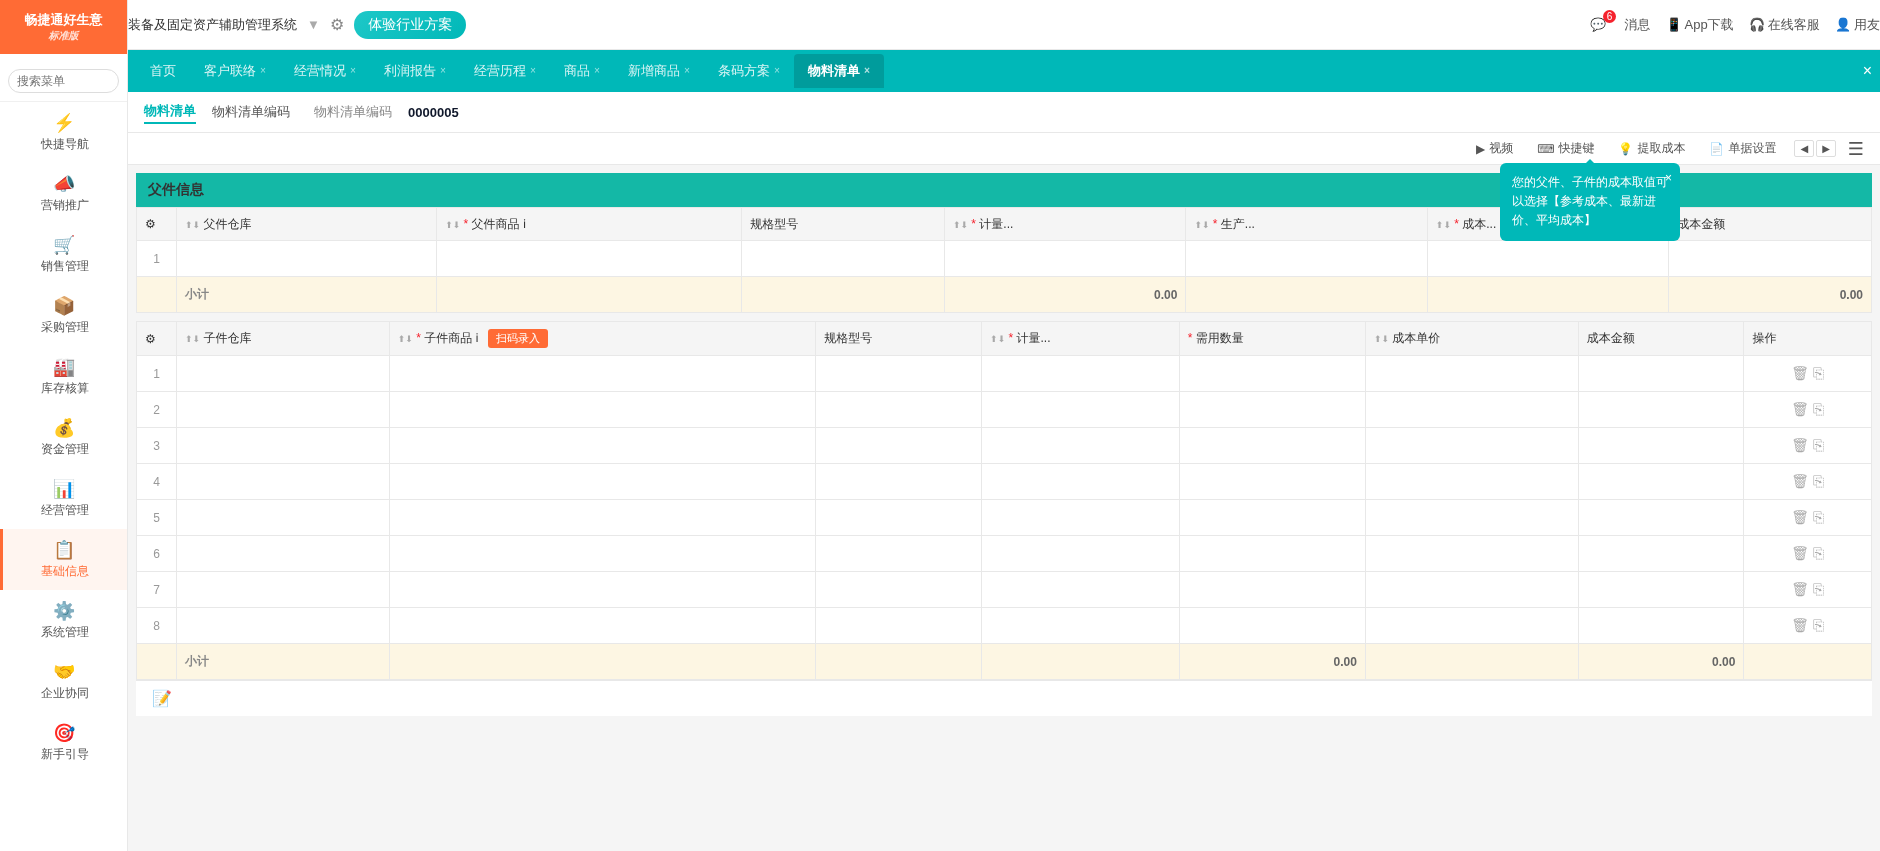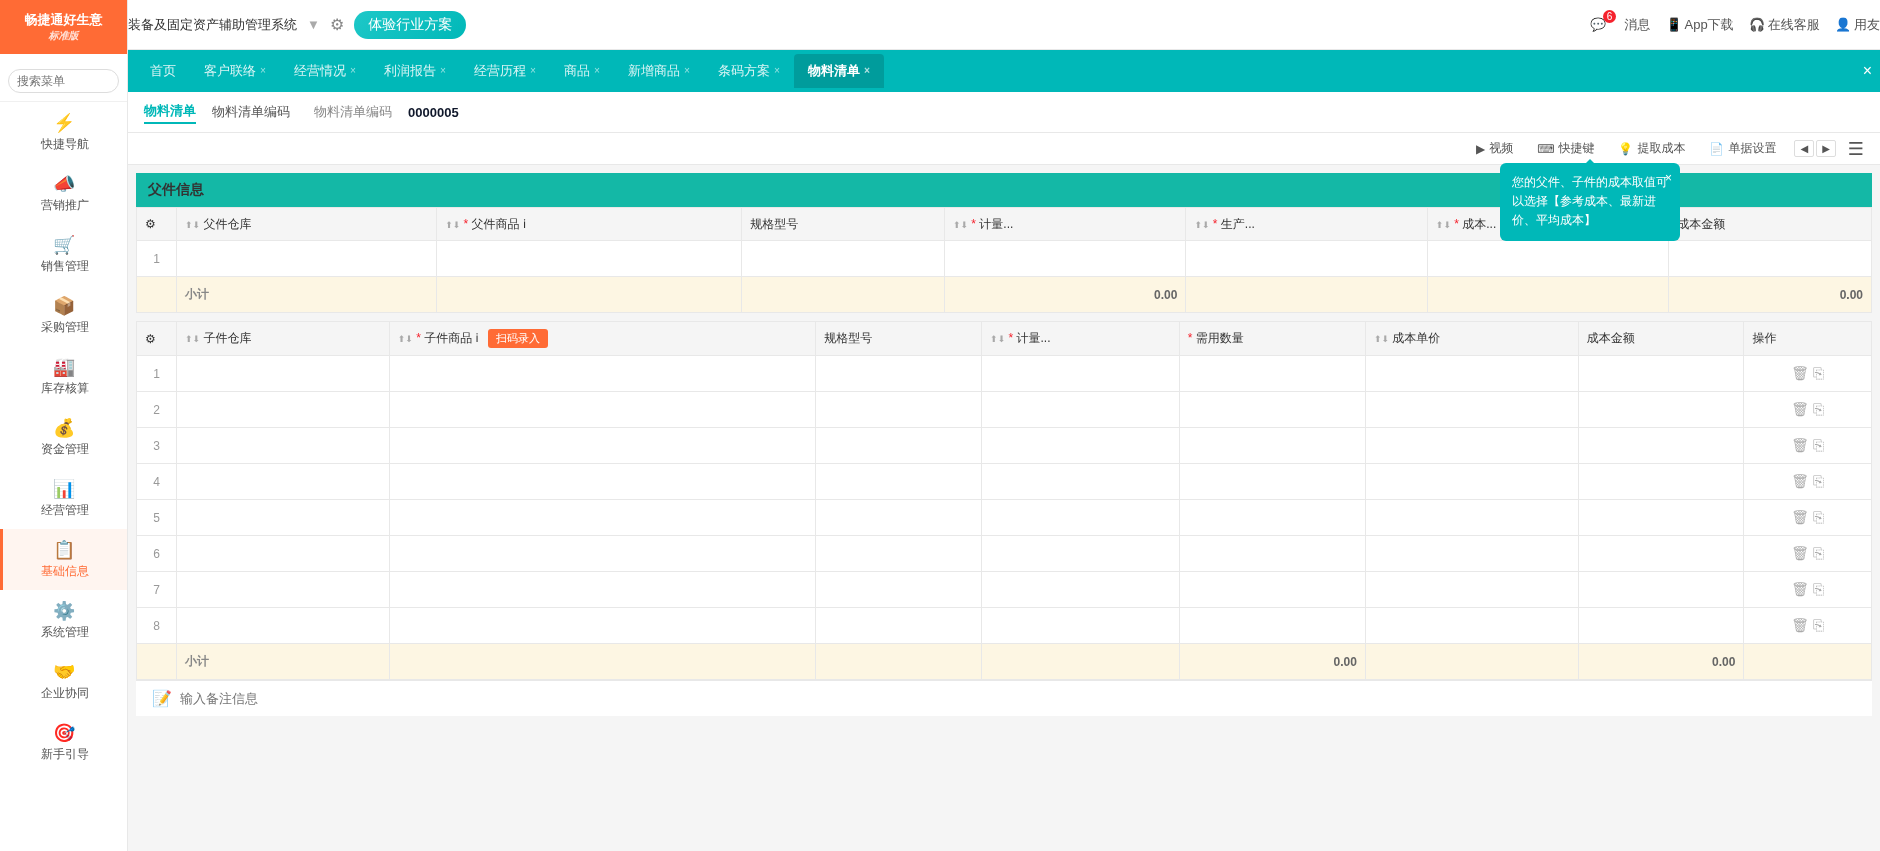--- a/index.html
+++ b/index.html
@@ -684,16 +684,15 @@
             <td></td>
             <td class="cost-amount-col">0.00</td>
             <td></td>
           </tr>
         </tfoot>
       </table>
     </div>
 
     <div class="bottom-note">
       <span class="bottom-note-icon">📝</span>
-      <input type="text" placeholder="输入备注信息" style="border: none; outline: none; flex: 1 1 0%; font-size: 13px; color: rgb(170, 170, 170);">
     </div>
   </div>
 </div>
 
 </body></html>

